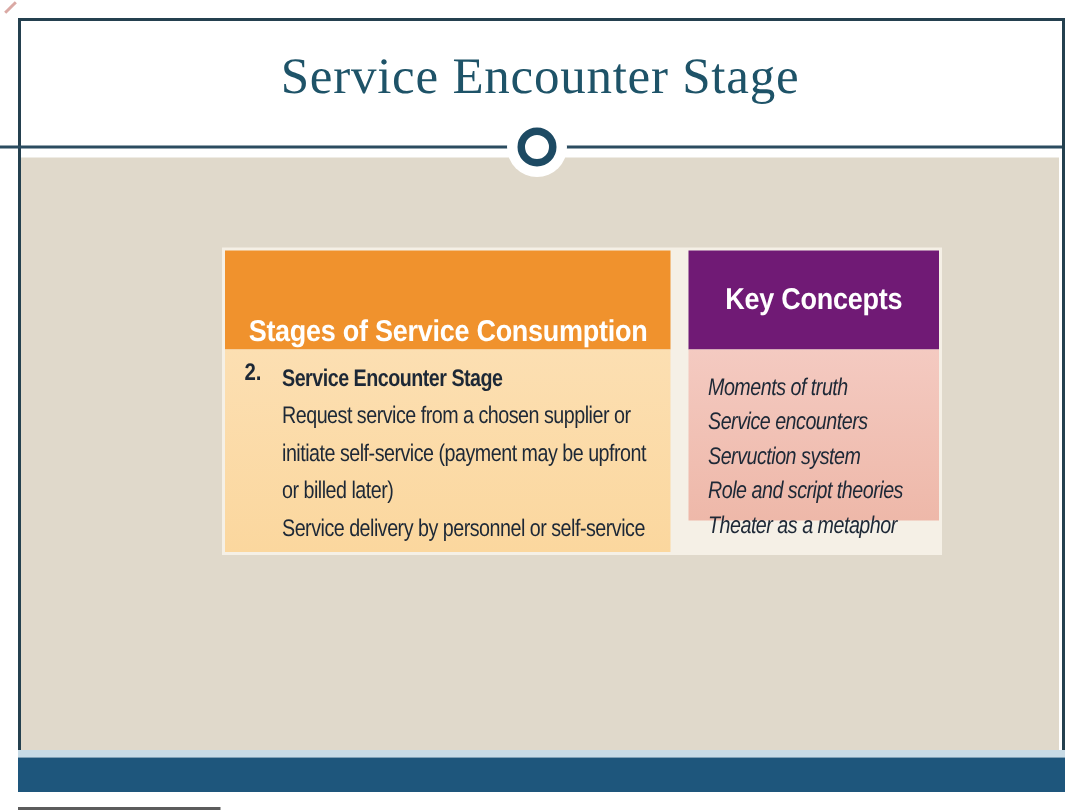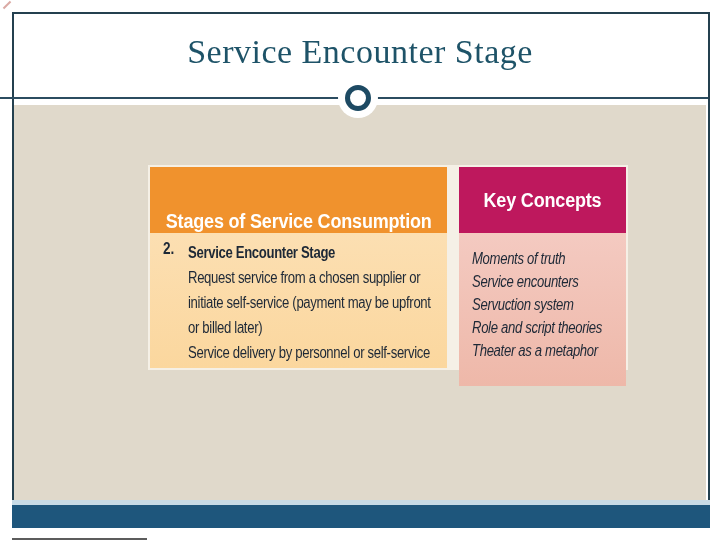--- a/index.html
+++ b/index.html
@@ -26,27 +26,27 @@
   
   .ornament{position:absolute;left:338px;top:78px;width:40px;height:40px;background:#ffffff;
             border-radius:50%;display:flex;align-items:center;justify-content:center;}
   .ring{width:16px;height:16px;border:5px solid #1d4a63;border-radius:50%;background:#fff;}
 
   
   .tbl-bg{position:absolute;left:148px;top:165px;width:480px;height:205px;background:#f5f0e6;}
   .cell{position:absolute;box-sizing:border-box;color:#1d2836;}
   .hdr{display:flex;align-items:center;justify-content:center;color:#ffffff;font-weight:bold;}
   .hdr-left{left:150px;top:167px;width:297px;height:66px;background:#f0922d;align-items:flex-end;}
-  .hdr-right{left:459px;top:167px;width:167px;height:66px;background:#be185d;text-align:center;}
+  .hdr-right{left:459px;top:167px;width:167px;height:66px;background:#701a75;text-align:center;}
   .hdr .hdr-label{font-size:20px;transform:scaleX(.9);white-space:nowrap;letter-spacing:-.2px;}
   .gutter{position:absolute;left:447px;top:167px;width:12px;height:201px;background:#f5f0e6;}
 
   .body-left{left:150px;top:233px;width:297px;height:135px;
              background:linear-gradient(#fcdfb2,#fbd79e);padding:7px 0 0 13px;}
-  .body-right{left:459px;top:233px;width:167px;height:153px;
+  .body-right{left:459px;top:233px;width:167px;height:114px;
               background:linear-gradient(#f4cac1,#eeb8a9);padding:14px 0 0 13px;}
 
   .stage-row{display:flex;}
   .num{font-weight:bold;font-size:16px;width:25px;flex:none;transform:scaleX(.85);
        transform-origin:left;}
   .stage-content{flex:1;min-width:0;}
   .stage-heading{font-weight:bold;font-size:16px;line-height:25px;white-space:nowrap;
                  letter-spacing:-.4px;transform:scaleX(.82);transform-origin:left;}
   .stage-line{font-size:16px;line-height:25px;white-space:nowrap;letter-spacing:-.4px;
               transform:scaleX(.82);transform-origin:left;}

